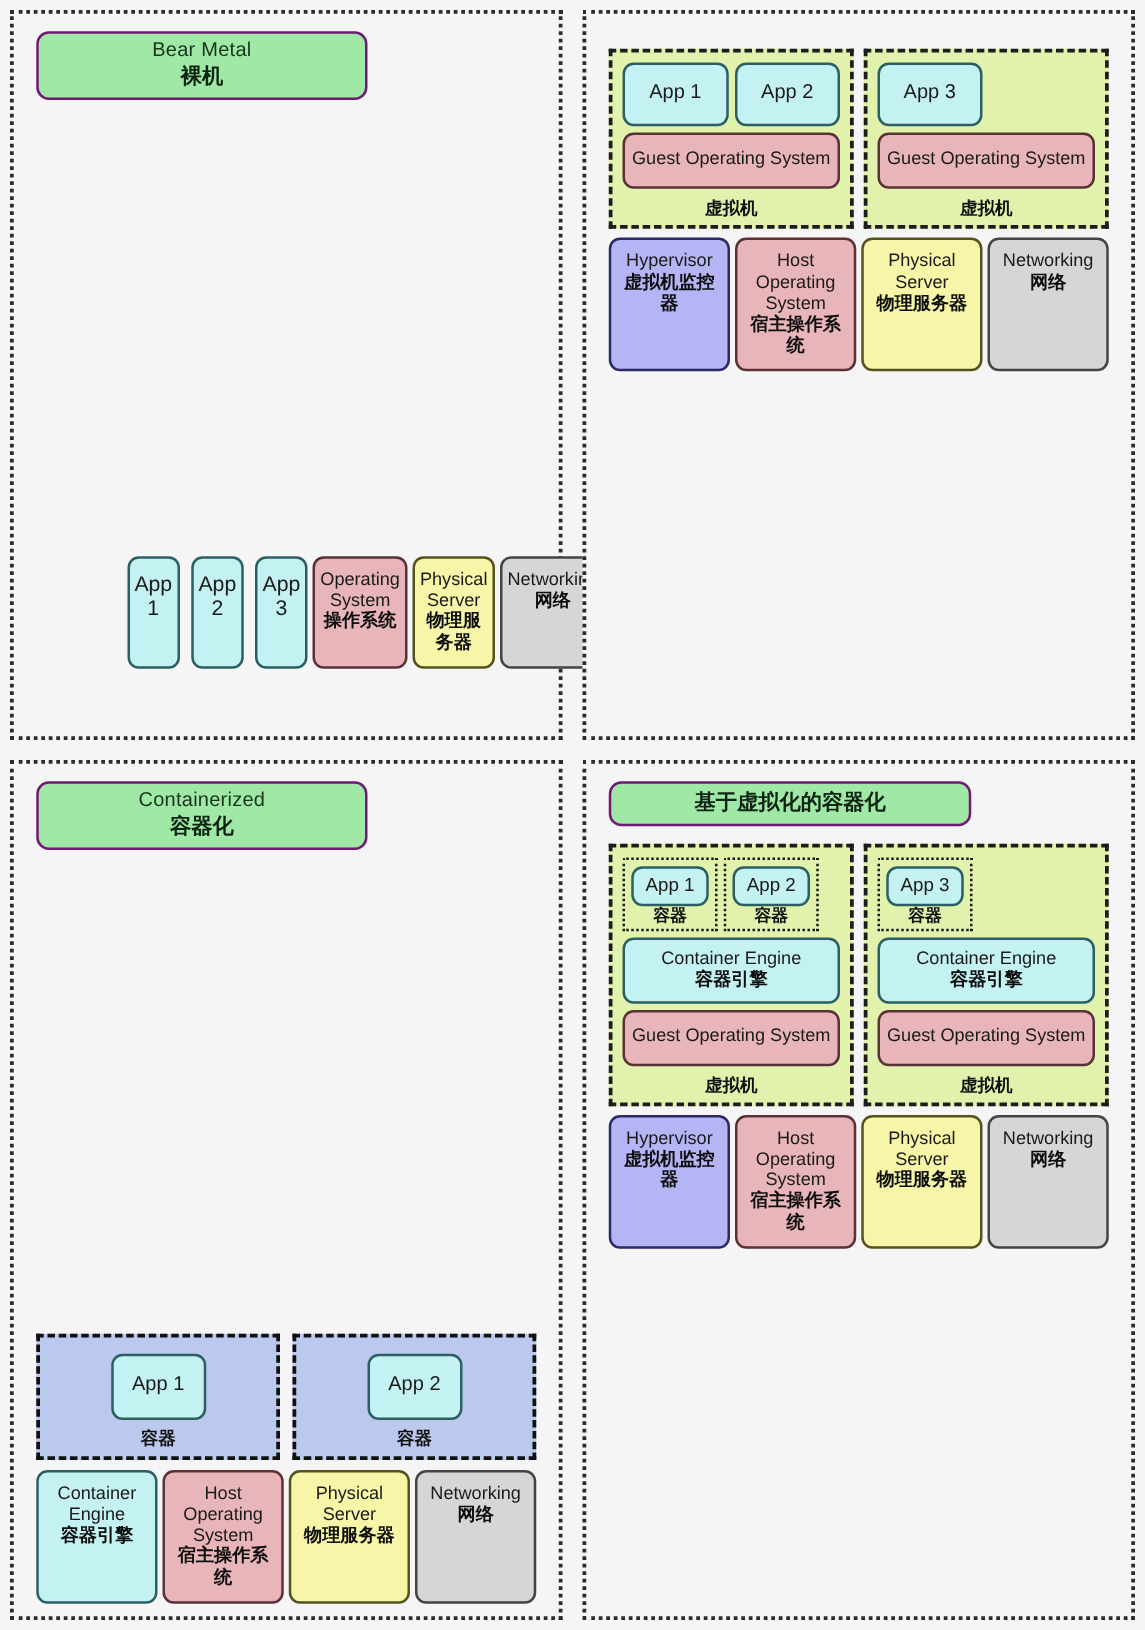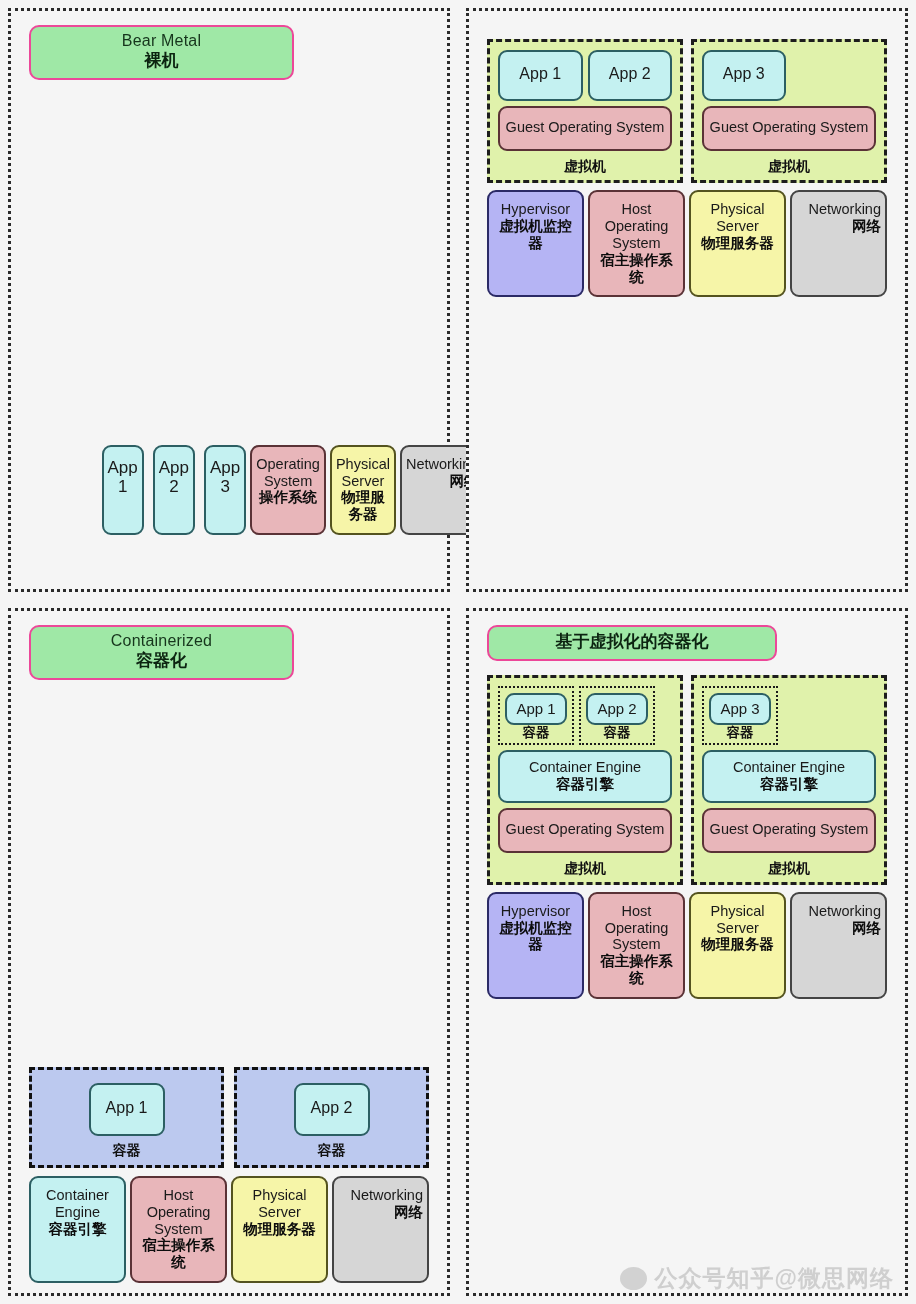--- a/index.html
+++ b/index.html
@@ -23,21 +23,21 @@
     margin: 8px;
     padding: 14px 18px 10px 18px;
     background: #f5f5f5;
     display: flex;
     flex-direction: column;
   }
 
   
   .title-banner {
     background: #9fe8a6;
-    border: 2px solid #ec4899;
+    border: 2px solid #701a75;
     border-radius: 10px;
     text-align: center;
     padding: 5px 14px 7px 14px;
     align-self: flex-start;
     min-width: 265px;
     line-height: 1.18;
   }
   .title-en { font-size: 16px; color: #16351c; letter-spacing: .2px; }
   .title-cn { font-size: 17px; font-weight: bold; color: #0c2411; }
 
@@ -49,21 +49,21 @@
     line-height: 1.16;
     padding: 6px 4px 7px 4px;
     width: 100%;
   }
   .layer .en { font-size: 14.5px; color: #1a1a1a; display:block; }
   .layer .cn { font-size: 14.5px; font-weight: bold; color: #0d0d0d; display:block; }
 
   .c-app   { background:#c4f1f1; border-color:#2c5f63; }
   .c-os    { background:#e8b6ba; border-color:#5a3236; }
   .c-phys  { background:#f6f5a8; border-color:#54531f; }
-  .c-net   { background:#d6d6d6; border-color:#444;text-align:right; }
+  .c-net   { background:#d6d6d6; border-color:#444; }
   .c-hyper { background:#b5b4f4; border-color:#2b2a66; }
   .c-eng   { background:#c4f1f1; border-color:#2c5f63;text-align:center; }
 
   
   .app-row { display: flex; gap: 9px; width: 100%; }
   .app-row .layer { flex: 1; padding: 11px 4px 13px; }
   .app-row .en { font-size: 17px; }
 
   .stack { display: flex; flex-direction: row; gap: 4px; width: 100%; }
 
@@ -354,18 +354,14 @@
         <span class="en">Physical Server</span>
         <span class="cn">物理服务器</span>
       </div>
       <div class="layer c-net" style="padding:9px 4px 10px">
         <span class="en">Networking</span>
         <span class="cn">网络</span>
       </div>
     </div>
   </div>
 
-  <div id="watermark">
-    <span class="wm-logo"></span>
-    <span>公众号知乎@微思网络</span>
-  </div>
 
 </div>
 
 </body></html>

